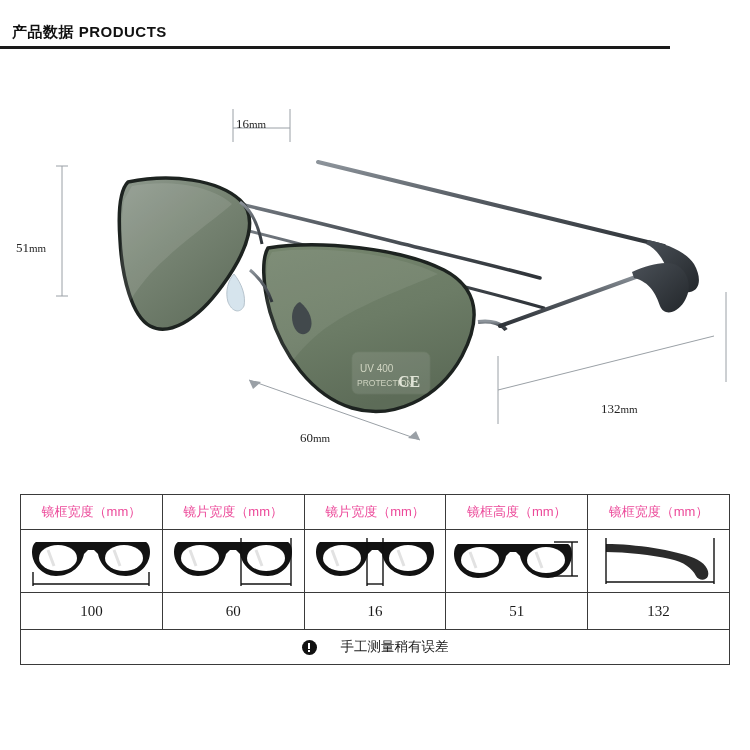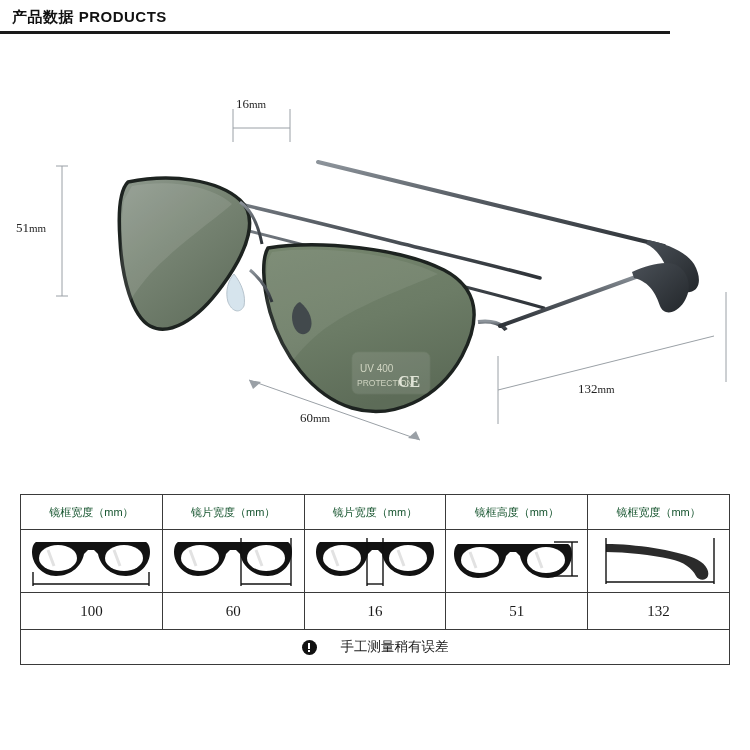--- a/index.html
+++ b/index.html
@@ -13,21 +13,21 @@
     font-family: "Liberation Sans", sans-serif;
     color: #000000;
     position: relative;
     overflow: hidden;
   }
 
   
   .header {
     position: absolute;
     left: 0;
-    top: 0;
+    top: 15px;
     width: 670px;
     height: 34px;
     box-sizing: border-box;
     border-bottom: 3px solid #1a1a1a;
   }
   .header-title {
     position: absolute;
     left: 12px;
     top: 8px;
     font-size: 15px;
@@ -46,48 +46,49 @@
     height: 446px;
   }
   .stage svg { display: block; }
 
   .dim-label {
     position: absolute;
     font-family: "Liberation Serif", serif;
     font-size: 13px;
     color: #222222;
     white-space: nowrap;
+    margin-top: 20px;
   }
   .dim-label .unit { font-size: 11px; }
 
   #label-height  { left: 16px;  top: 186px; }
   #label-bridge  { left: 236px; top: 62px;  }
   #label-lens    { left: 300px; top: 376px; }
-  #label-temple  { left: 578px; top: 347px; }
+  #label-temple  { left: 601px; top: 347px; }
 
   
   .spec-table {
     position: absolute;
     left: 20px;
     top: 494px;
     width: 710px;
     border-collapse: collapse;
     table-layout: fixed;
     background: #ffffff;
   }
   .spec-table td {
     border: 1px solid #3a3a3a;
     padding: 0;
     text-align: center;
     vertical-align: middle;
   }
   .th-cell {
     height: 34px;
-    font-size: 11px;
-    color: #14532d;
+    font-size: 13px;
+    color: #ec4899;
     white-space: nowrap;
     margin-left: 34px;
   }
   .icon-cell { height: 62px; }
   .icon-cell svg { display: block; margin: 0 auto; }
   .val-cell {
     height: 36px;
     font-family: "Liberation Serif", serif;
     font-size: 15px;
     color: #1a1a1a;

